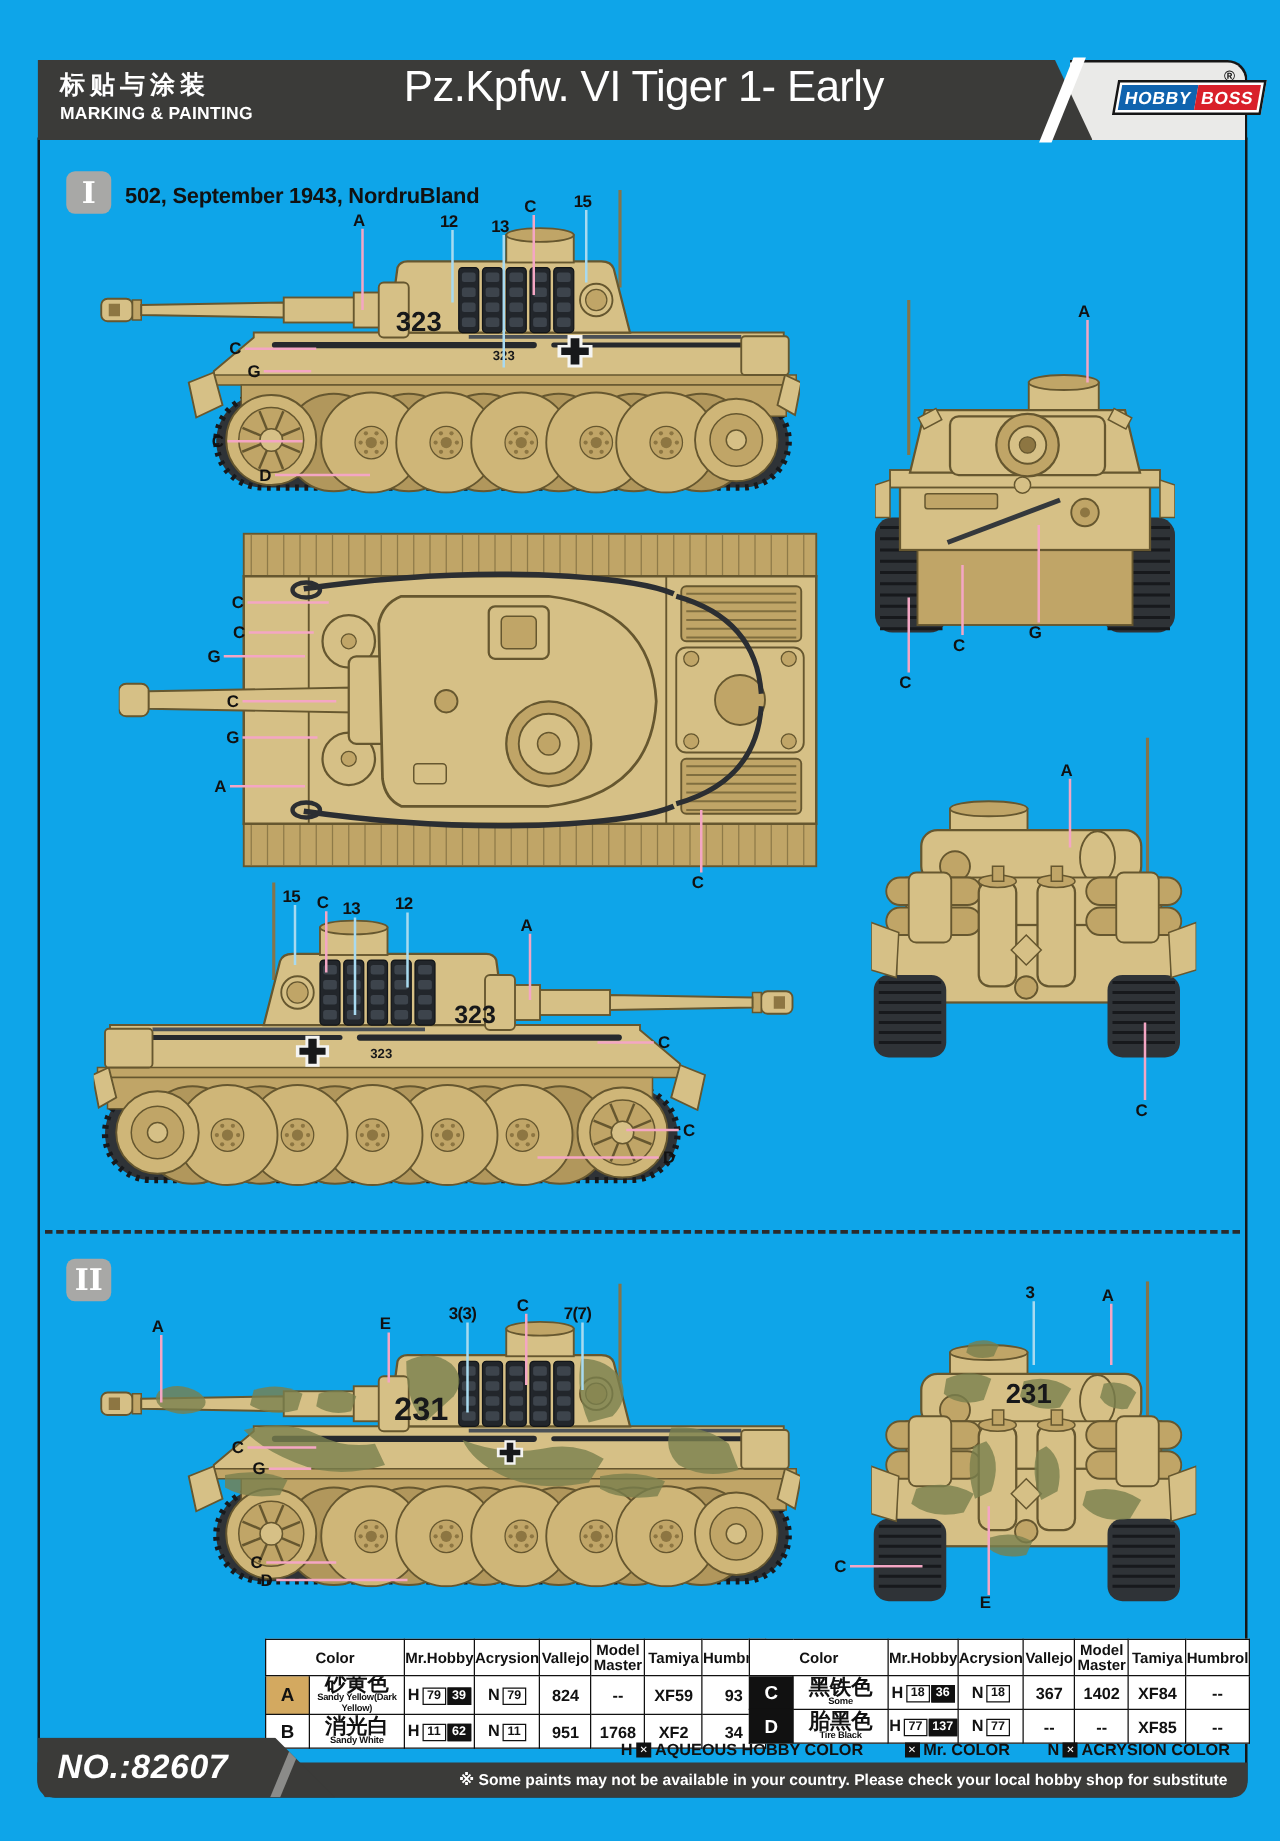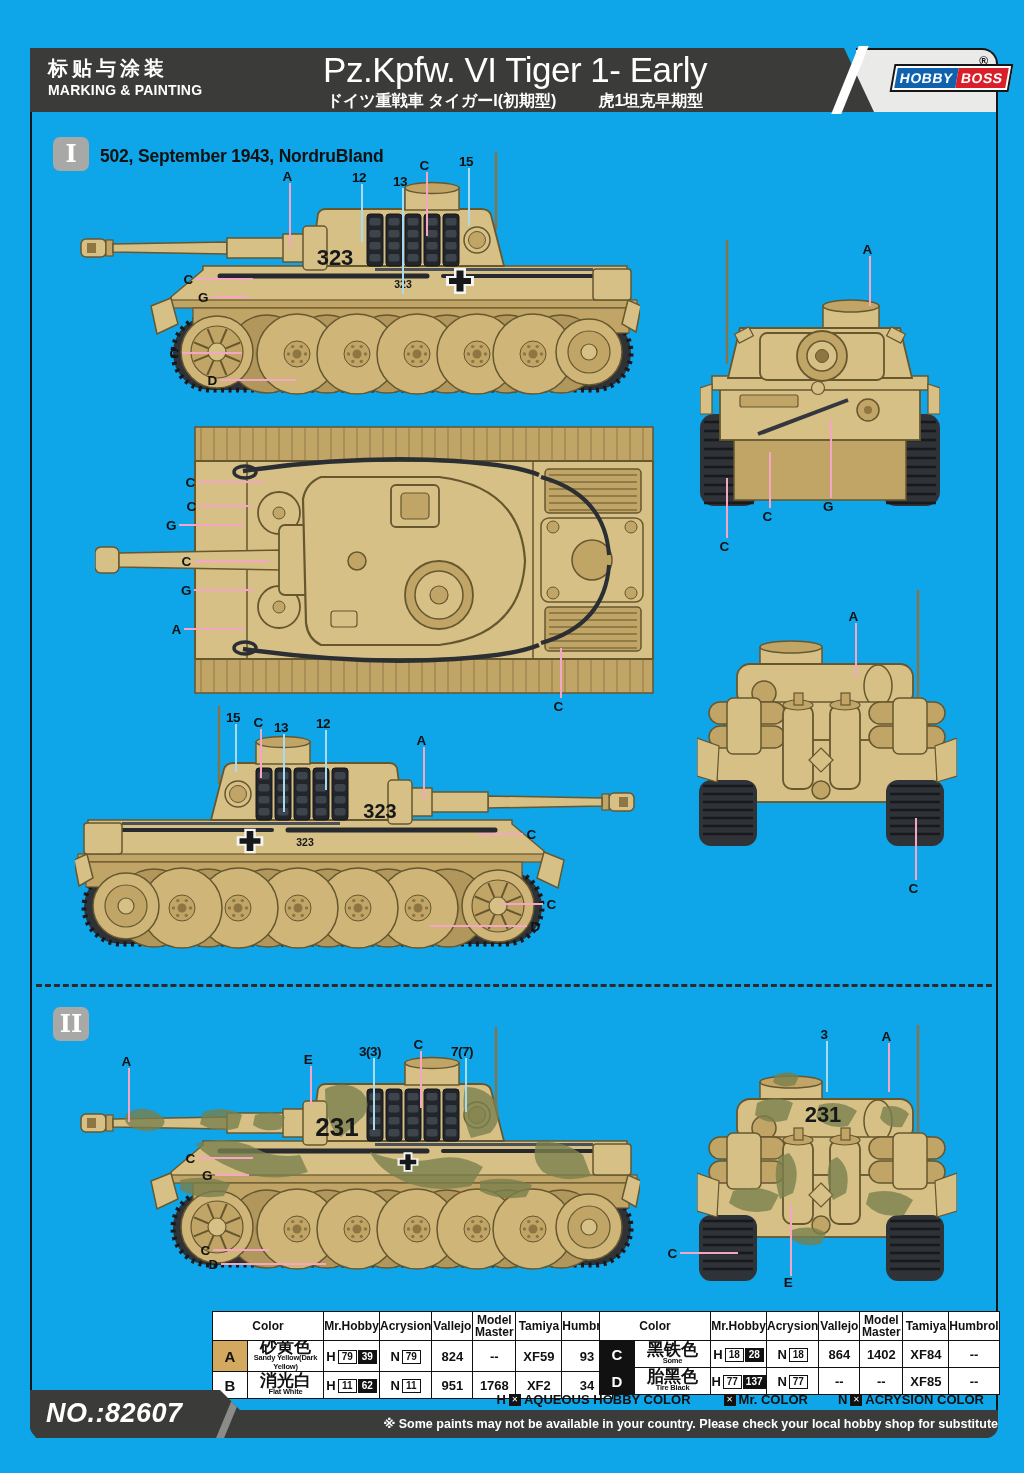--- a/index.html
+++ b/index.html
@@ -70,42 +70,39 @@
   .bw{background:#fff;color:#111}
   .bk{background:#111;color:#fff;border-color:#111}
   
   #legend{top:1392px;right:40px;display:flex;gap:30px;align-items:center;z-index:3}
   .lg-item{display:flex;align-items:center;gap:3px;font-weight:bold;font-size:13px;white-space:nowrap}
   .lg-bx{display:inline-block;width:12px;height:12px;background:#111;color:#fff;font-size:8px;
     line-height:12px;text-align:center;font-weight:bold}
   
   #footer-strip{left:30px;top:1410px;width:968px;height:28px;background:#3b3b39;
     border-radius:0 0 12px 12px;z-index:2}
-  #footer-note{color:#fff;font-size:12.5px;font-weight:bold;text-align:right;line-height:28px;padding-right:0}
+  #footer-note{color:#fff;font-size:12.5px;font-weight:bold;text-align:right;line-height:28px;padding-right:16px}
   #footer-tab{left:30px;top:1390px;width:265px;height:48px;background:#3b3b39;z-index:3;
     clip-path:polygon(0 0,190px 0,238px 100%,6px 100%,0 calc(100% - 10px))}
   #tab-slash{position:absolute;left:196px;top:0;width:8px;height:48px;background:#8b8b89;transform:skewX(-22.5deg)}
   #prod-no{display:block;color:#fff;font-size:27px;font-weight:bold;font-style:italic;
     letter-spacing:0.5px;line-height:46px;padding-left:16px}
 </style>
 </head>
 <body>
 
 <div id="page">
 
   <div id="header-bar" class="abs">
     <div id="header-left">
       <div id="hdr-cn">标贴与涂装</div>
       <div id="hdr-en">MARKING &amp; PAINTING</div>
     </div>
     <div id="header-center">
       <div id="hdr-title">Pz.Kpfw. VI Tiger 1- Early</div>
-      <div id="hdr-sub">
-        <span>ドイツ重戦車 タイガーI(初期型)</span><span id="sub-gap"></span><span>虎1坦克早期型</span>
-      </div>
     </div>
   </div>
   <div id="hdr-slash" class="abs"></div>
   <div id="logo-panel" class="abs">
     <div id="hb-logo">
       <div id="hb-inner">
         <span id="hb-blue">HOBBY</span>
           <span id="hb-red">BOSS</span>
       </div>
     </div>
@@ -891,21 +888,21 @@
         <td><span class="pfx">N</span><span class="bx bw">79</span></td>
         <td class="v">824</td>
         <td class="v">--</td>
         <td class="v">XF59</td>
         <td class="v">93</td>
         </tr>
         <tr>
         <td class="lt" style="background:#ffffff;color:#111">B</td>
         <td class="nm">
             <div class="cn">消光白</div>
-            <div class="en">Flat White</div>
+            <div class="en">Sandy White</div>
           </td>
         <td><span class="pfx">H</span><span class="bx bw">11</span><span class="bx bk">62</span></td>
         <td><span class="pfx">N</span><span class="bx bw">11</span></td>
         <td class="v">951</td>
         <td class="v">1768</td>
         <td class="v">XF2</td>
         <td class="v">34</td>
         </tr>
       </tbody>
     </table>
@@ -929,23 +926,23 @@
       <th>Model<br>Master</th>
       <th>Tamiya</th>
       <th>Humbrol</th>
         </tr>
         <tr>
         <td class="lt" style="background:#111111;color:#fff">C</td>
         <td class="nm">
             <div class="cn">黑铁色</div>
             <div class="en">Some</div>
           </td>
-        <td><span class="pfx">H</span><span class="bx bw">18</span><span class="bx bk">28</span></td>
+        <td><span class="pfx">H</span><span class="bx bw">18</span><span class="bx bk">36</span></td>
         <td><span class="pfx">N</span><span class="bx bw">18</span></td>
-        <td class="v">864</td>
+        <td class="v">367</td>
         <td class="v">1402</td>
         <td class="v">XF84</td>
         <td class="v">--</td>
         </tr>
         <tr>
         <td class="lt" style="background:#111111;color:#fff">D</td>
         <td class="nm">
             <div class="cn">胎黑色</div>
             <div class="en">Tire Black</div>
           </td>

